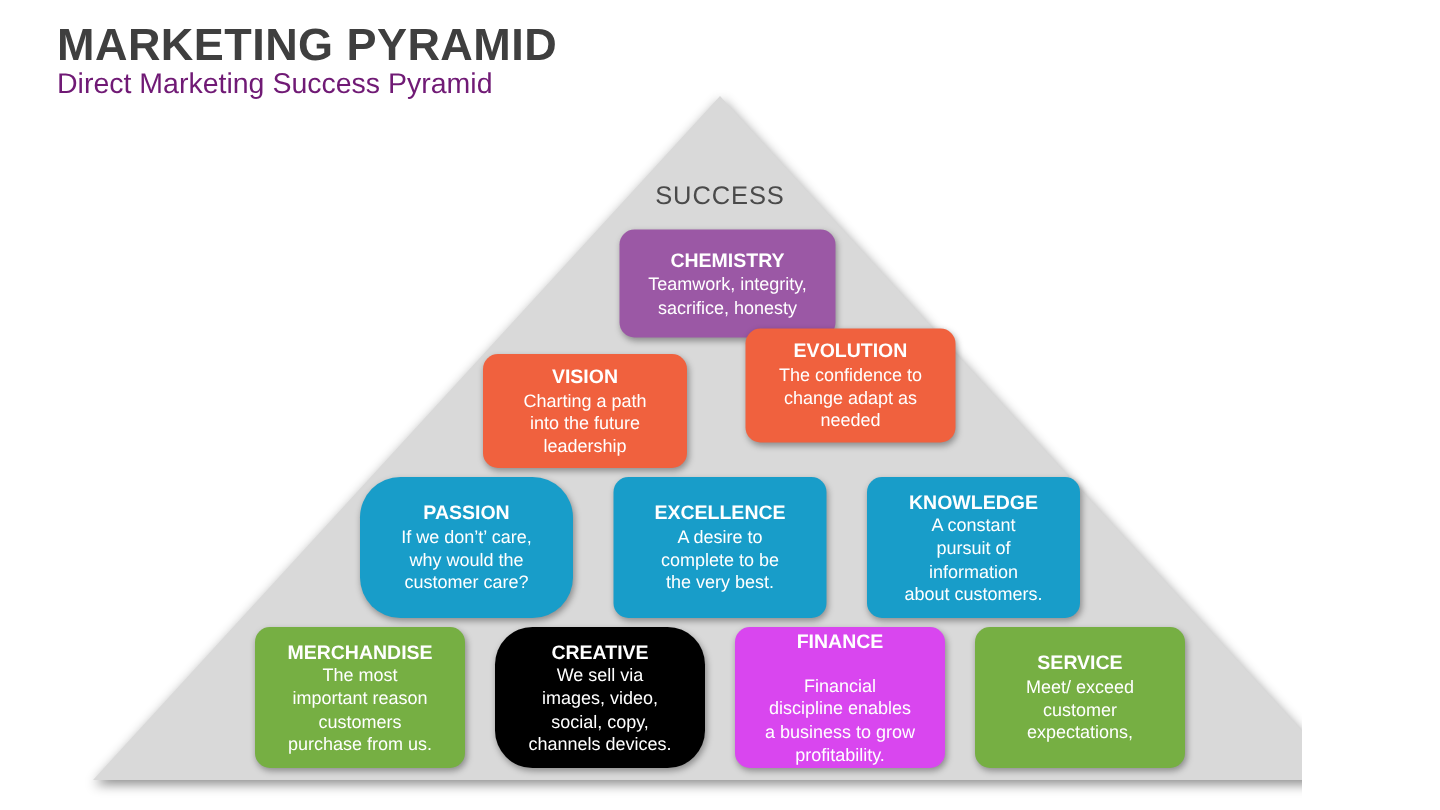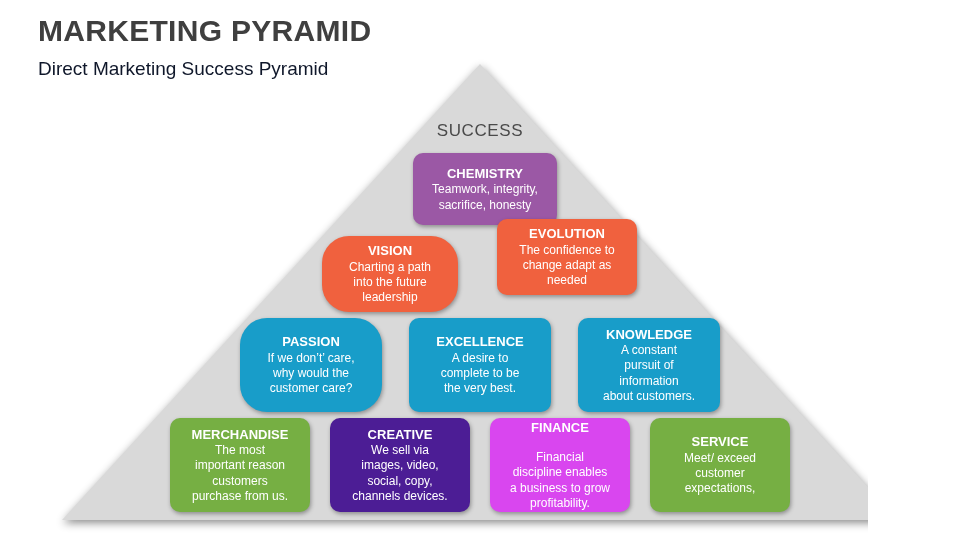--- a/index.html
+++ b/index.html
@@ -17,23 +17,23 @@
     left: 38px;
     top: 14px;
     font-size: 30px;
     font-weight: bold;
     color: #3f3f3f;
     letter-spacing: 0.3px;
   }
   .subtitle {
     position: absolute;
     left: 38px;
-    top: 58px;
+    top: 46px;
     font-size: 19px;
-    color: #0f172a;
+    color: #701a75;
   }
 
   .triangle-svg {
     position: absolute;
     left: 0;
     top: 0;
     width: 960px;
     height: 540px;
   }
   .triangle-shape {
@@ -71,21 +71,21 @@
   }
   .block-body {
     font-size: 12px;
     line-height: 1.28;
     white-space: pre-line;
   }
 
   
   .b-chemistry   { left: 413px; top: 153px; width: 144px; height: 72px; }
   
-  .b-vision      { left: 322px; top: 236px; width: 136px; height: 76px; border-radius: 27px; }
+  .b-vision      { left: 322px; top: 236px; width: 136px; height: 76px; }
   .b-evolution   { left: 497px; top: 219px; width: 140px; height: 76px; }
   
   .b-passion     { left: 240px; top: 318px; width: 142px; height: 94px; }
   .b-excellence  { left: 409px; top: 318px; width: 142px; height: 94px; }
   .b-knowledge   { left: 578px; top: 318px; width: 142px; height: 94px; }
   
   .b-merchandise { left: 170px; top: 418px; width: 140px; height: 94px; }
   .b-creative    { left: 330px; top: 418px; width: 140px; height: 94px; }
   .b-finance     { left: 490px; top: 418px; width: 140px; height: 94px; }
   .b-service     { left: 650px; top: 418px; width: 140px; height: 94px; }
@@ -147,21 +147,21 @@
   </div>
 
   <div class="block b-merchandise" style="background-color: rgb(118, 175, 67);">
     <div class="block-title">MERCHANDISE</div>
     <div class="block-body">The most
 important reason
 customers
 purchase from us.</div>
   </div>
 
-  <div class="block b-creative" style="background-color: #4c1d95;">
+  <div class="block b-creative" style="background-color: #000000; border-radius: 25px;">
     <div class="block-title">CREATIVE</div>
     <div class="block-body">We sell via
 images, video,
 social, copy,
 channels devices.</div>
   </div>
 
   <div class="block b-finance" style="background-color: #d946ef; gap: 14px;">
     <div class="block-title">FINANCE</div>
     <div class="block-body">Financial

